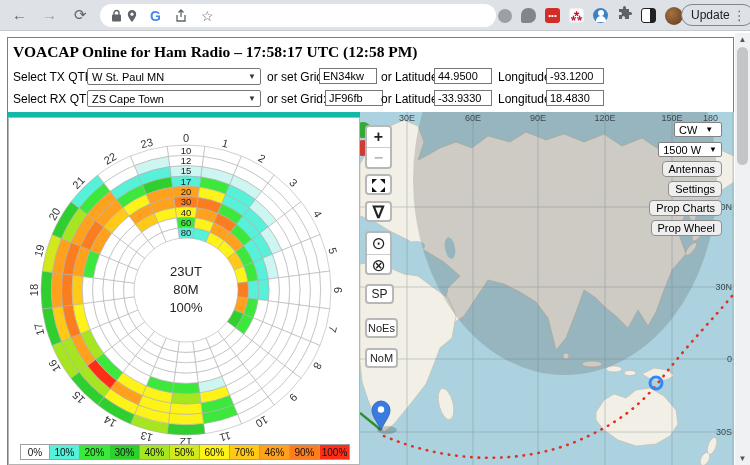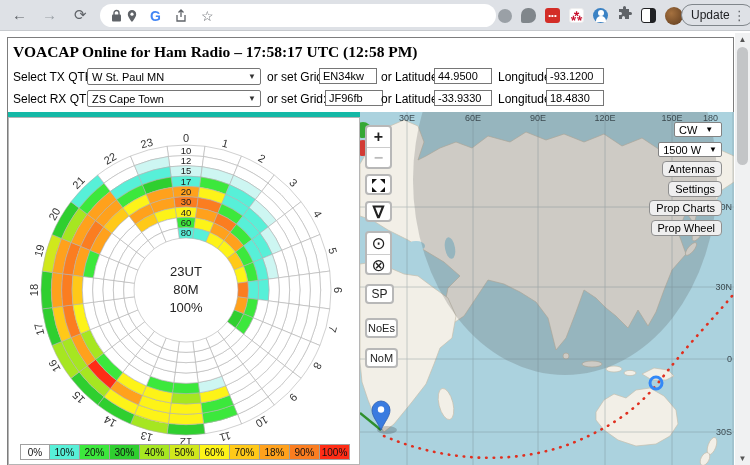--- a/index.html
+++ b/index.html
@@ -509,21 +509,21 @@
         </svg>
       <div id="legend">
           <div class="lcell" style="background: rgb(255, 255, 255);">0%</div>
           <div class="lcell" style="background: rgb(87, 240, 216);">10%</div>
           <div class="lcell" style="background: rgb(60, 232, 60);">20%</div>
           <div class="lcell" style="background: rgb(47, 207, 47);">30%</div>
           <div class="lcell" style="background: rgb(166, 230, 33);">40%</div>
           <div class="lcell" style="background: rgb(208, 232, 28);">50%</div>
           <div class="lcell" style="background: rgb(253, 243, 24);">60%</div>
           <div class="lcell" style="background: rgb(255, 201, 24);">70%</div>
-          <div class="lcell" style="background: rgb(255, 161, 28);">18%</div>
+          <div class="lcell" style="background: rgb(255, 161, 28);">46%</div>
           <div class="lcell" style="background: rgb(251, 125, 32);">90%</div>
           <div class="lcell" style="background: rgb(255, 45, 22);">100%</div>
         </div>
     </div>
   </div>
 
   <div id="scrollbar" class="abs">
     <div class="abs sb-arrow" style="top:0">▲</div>
     <div id="sb-thumb" class="abs"></div>
     <div class="abs sb-arrow" style="bottom:0">▼</div>

